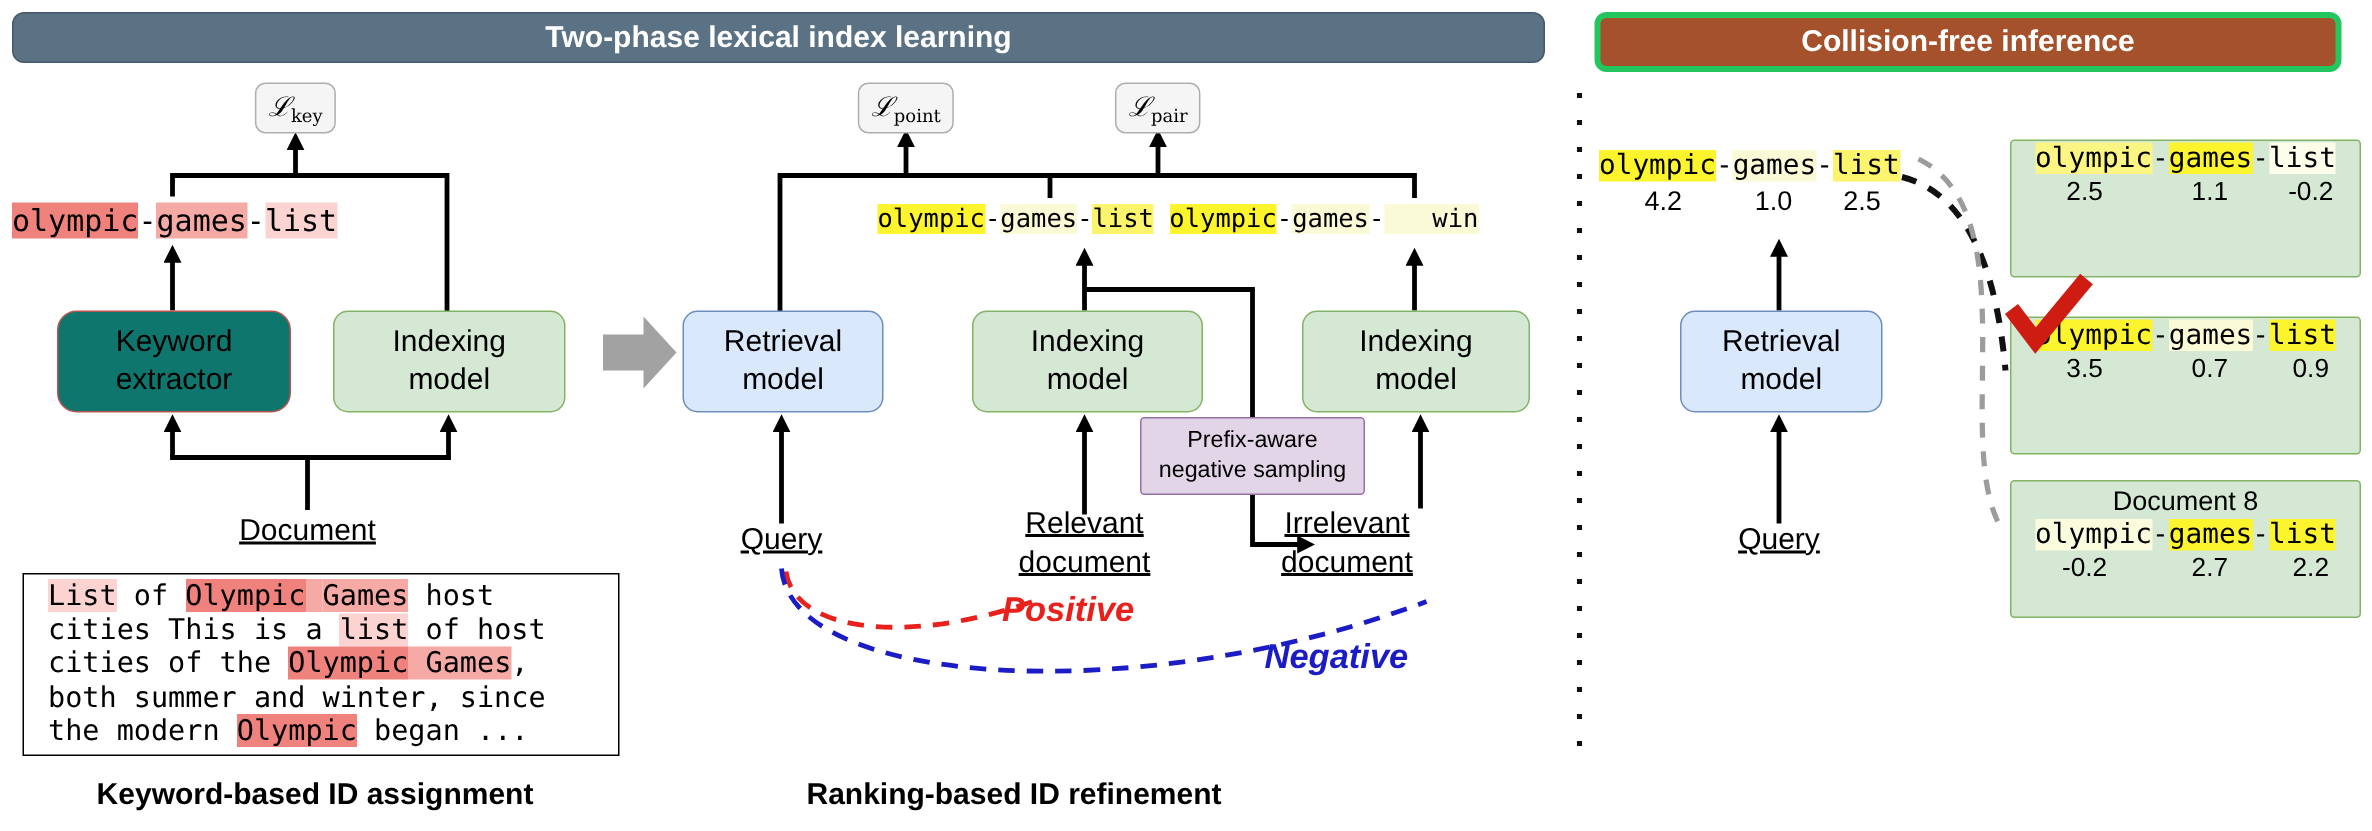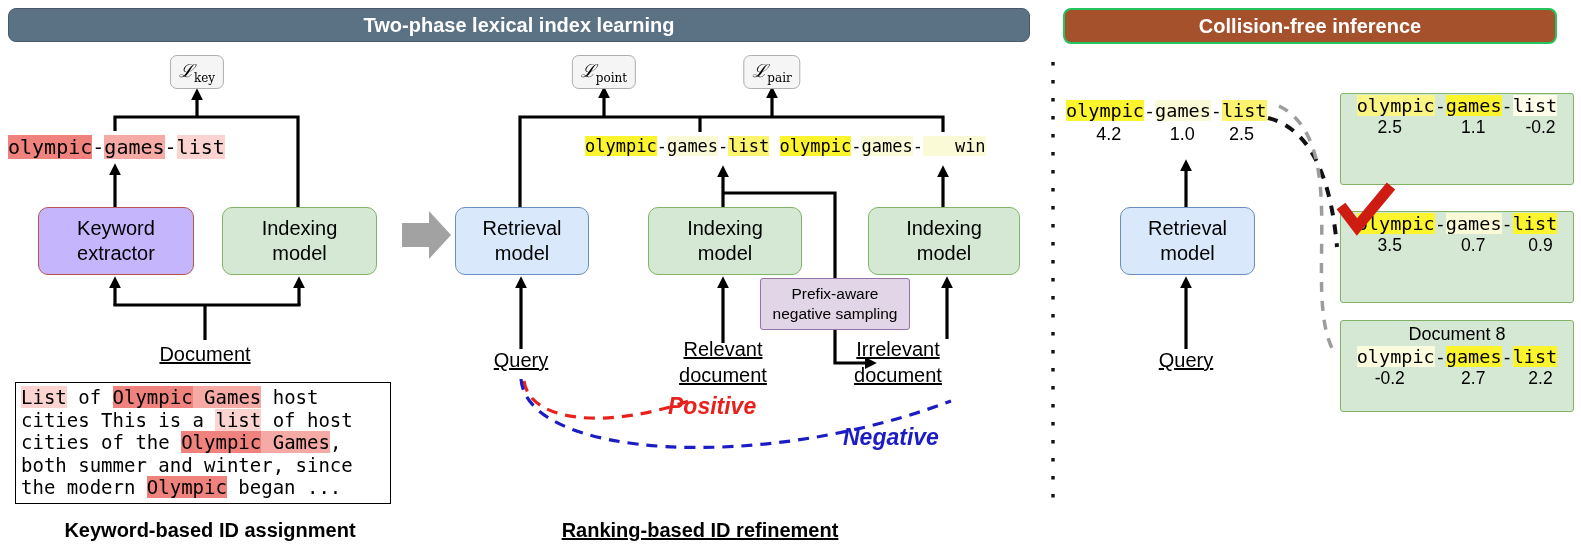--- a/index.html
+++ b/index.html
@@ -8,45 +8,45 @@
     font-family:"Liberation Sans",sans-serif;overflow:hidden;color:#000;
   }
   svg.layer{position:absolute;left:0;top:0;z-index:1;}
   svg.toplayer{position:absolute;left:0;top:0;z-index:6;}
   .banner{
     position:absolute;top:8px;height:32px;border-radius:8px;z-index:2;
     display:flex;align-items:center;justify-content:center;
     color:#fff;font-size:20px;font-weight:bold;
   }
   .banner-left{left:8px;width:1020px;background:#5b7285;border:1px solid #46586a;}
-  .banner-right{left:1063px;width:490px;background:#a5512b;border:2px solid #22c55e;}
+  .banner-right{left:1063px;width:490px;background:#a5512b;border:4px solid #22c55e;}
   .box{
     position:absolute;z-index:2;border-radius:10px;border:1.5px solid;
     display:flex;align-items:center;justify-content:center;text-align:center;
     font-size:20px;line-height:1.25;white-space:pre-line;
   }
-  .box-red{background:#c4b5fd;border-color:#b85450;}
+  .box-red{background:#0f766e;border-color:#b85450;border-radius:13px;}
   .box-green{background:#d5e8d4;border-color:#82b366;}
   .box-blue{background:#dae8fc;border-color:#6c8ebf;}
   .box-purple{background:#e1d5e7;border-color:#9673a6;border-radius:3px;font-size:15.5px;line-height:1.3;}
   .lossbox{
     position:absolute;z-index:2;transform:translateX(-50%);
     background:#f5f5f5;border:1px solid #aeaeae;border-radius:7px;
     padding:2px 8px 3px 8px;font-family:"DejaVu Serif",serif;font-size:18px;
   }
   .lossbox sub{font-size:12px;}
   .mono{font-family:"DejaVu Sans Mono",monospace;z-index:2;position:absolute;white-space:nowrap;}
   .label{position:absolute;z-index:2;font-size:20px;text-align:center;white-space:pre-line;line-height:1.3;text-decoration:underline;}
   .caption{position:absolute;z-index:2;font-size:20px;font-weight:bold;text-align:center;}
   .pairlabel{position:absolute;z-index:3;font-size:23px;font-weight:bold;font-style:italic;}
   .pos{color:#e8211d;}
   .neg{color:#1c1cc4;}
   .doctextbox{
     position:absolute;z-index:2;left:15px;top:382px;width:364px;height:114px;
-    border:1.5px solid #000;background:#fff;padding:3px 5px;
+    border:1.5px solid #000;background:#fff;padding:3px 16px;
     font-family:"DejaVu Sans Mono",monospace;font-size:19px;line-height:22.5px;white-space:nowrap;
   }
   .docbox{
     position:absolute;z-index:2;left:1340px;width:232px;height:90px;
     background:#d5e8d4;border:1.5px solid #82b366;border-radius:3px;
     text-align:center;
   }
   .docbox .doctitle{font-size:18px;margin-top:3px;}
   .docbox .docid{font-family:"DejaVu Sans Mono",monospace;font-size:18.5px;margin-top:1px;}
   .scores{
@@ -161,21 +161,21 @@
 
 <div class="label" style="left:471px;top:347px;width:100px;">Query</div>
 <div class="label" style="left:648px;top:336px;width:150px;">Relevant
 document</div>
 <div class="label" style="left:823px;top:336px;width:150px;">Irrelevant
 document</div>
 
 <div class="pairlabel pos" style="left:668px;top:393px;">Positive</div>
 <div class="pairlabel neg" style="left:843px;top:424px;">Negative</div>
 
-<div class="caption" style="left:520px;top:519px;width:360px;text-decoration:underline;">Ranking-based ID refinement</div>
+<div class="caption" style="left:496px;top:519px;width:360px;">Ranking-based ID refinement</div>
 
 <div class="mono" style="left:1066px;top:100px;font-size:18.5px;"><span style="background: rgb(252, 244, 45);">olympic</span>-<span style="background: rgb(251, 250, 214);">games</span>-<span style="background: rgb(251, 244, 108);">list</span></div>
 <div class="qscores">
   <span>4.2</span>
   <span>1.0</span>
   <span>2.5</span>
 </div>
 
 <div class="box box-blue" style="left:1120px;top:207px;width:133px;height:66px;">
   <span>Retrieval

